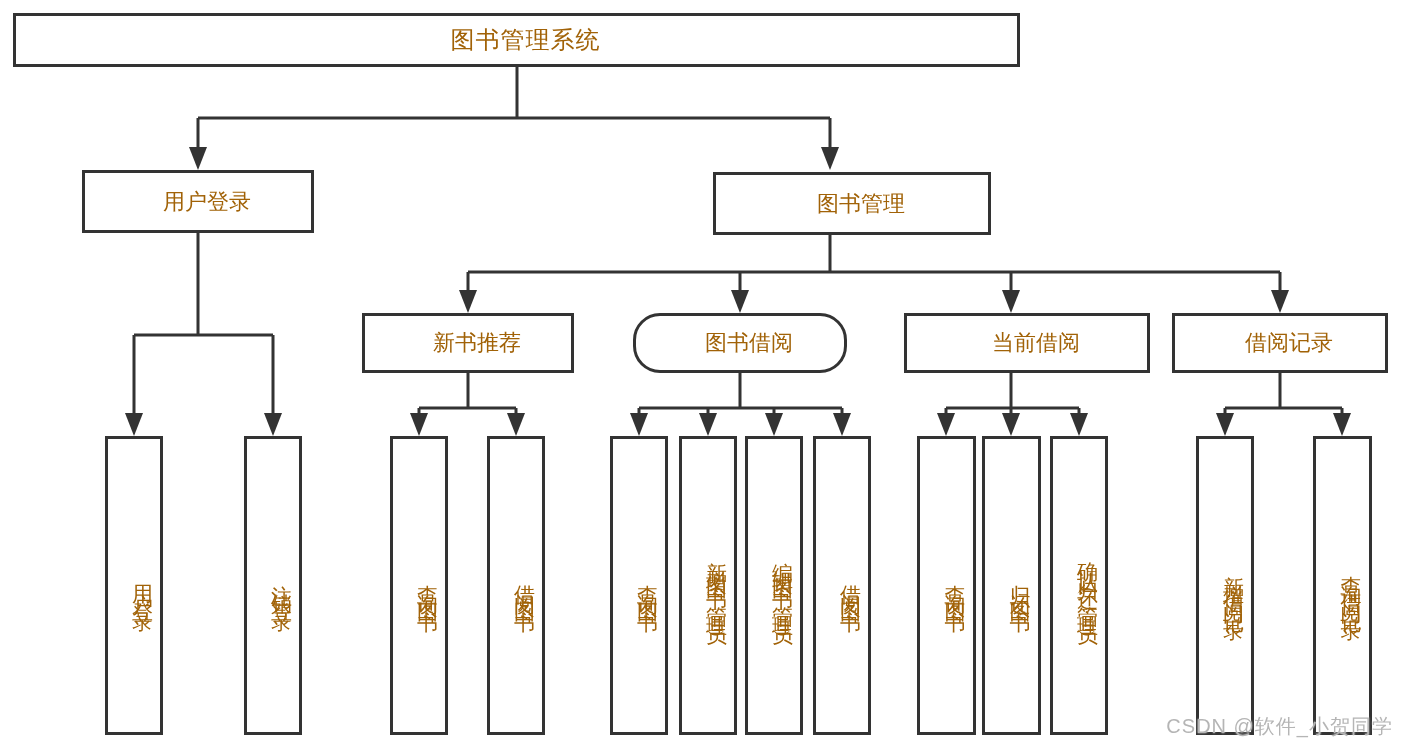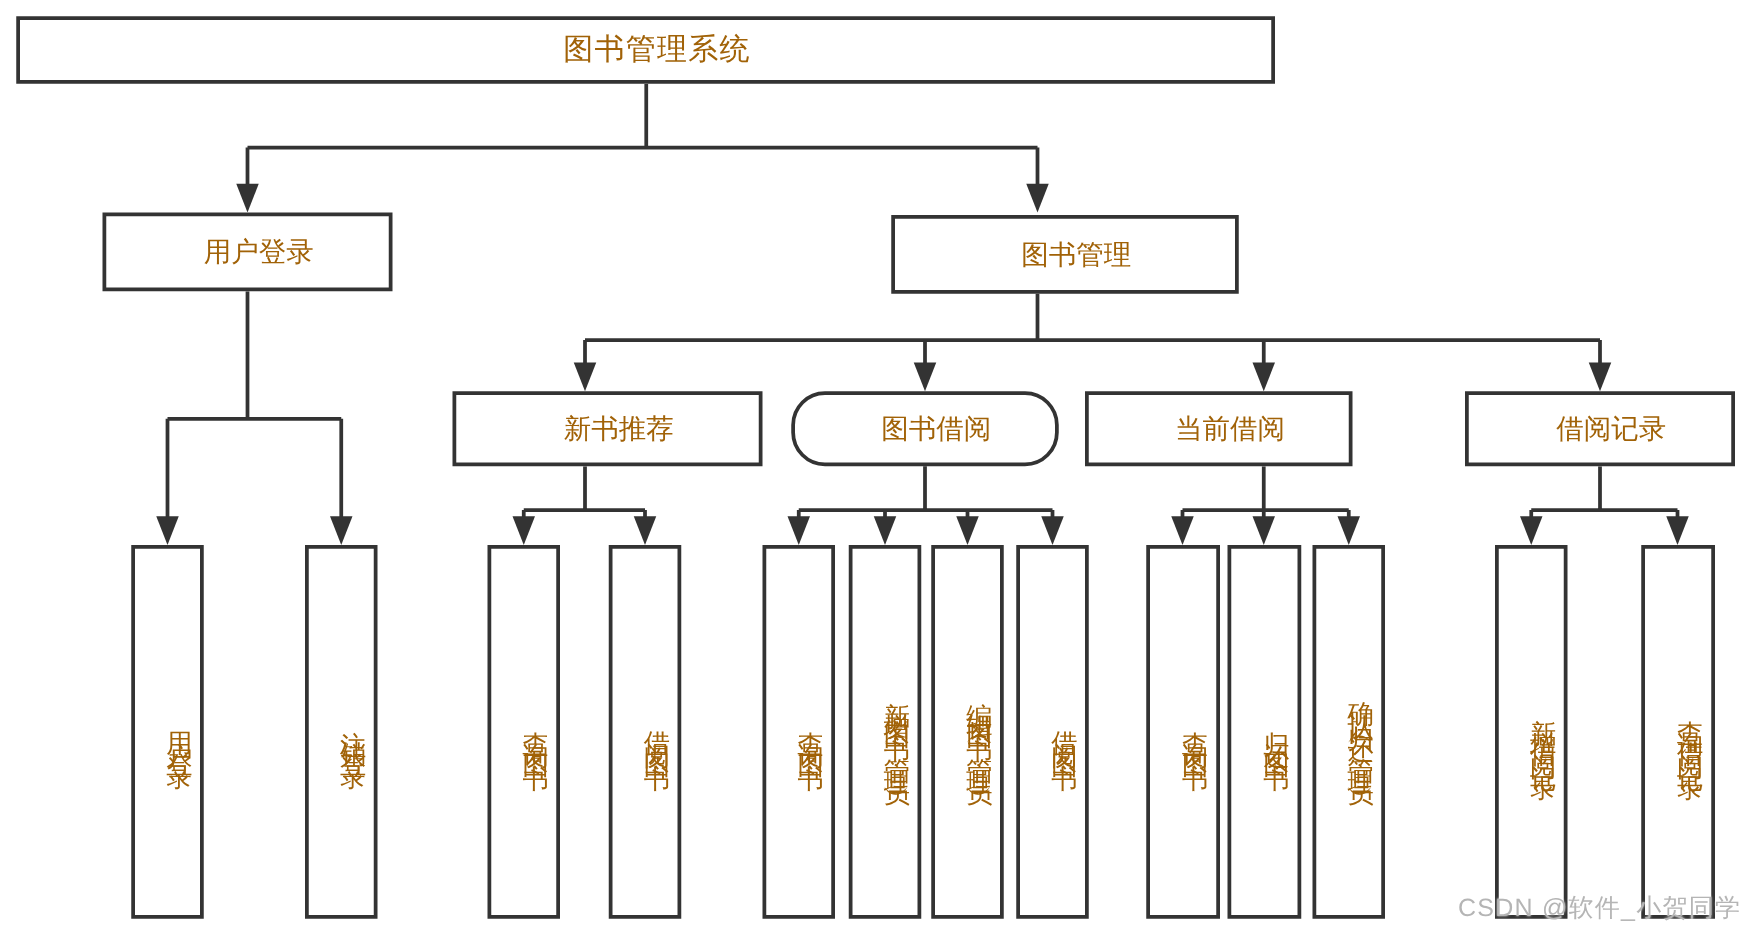--- a/index.html
+++ b/index.html
@@ -94,23 +94,23 @@
       <polygon points="1216,413 1234,413 1225,436"></polygon>
       <polygon points="1333,413 1351,413 1342,436"></polygon>
     </g>
   </svg>
 
   <div class="node root" style="left:13px; top:13px; width:1007px; height:54px;">图书管理系统</div>
 
   <div class="node" style="left:82px; top:170px; width:232px; height:63px;">用户登录</div>
   <div class="node" style="left:713px; top:172px; width:278px; height:63px;">图书管理</div>
 
-  <div class="node" style="left:362px; top:313px; width:248px; height:60px;">新书推荐</div>
+  <div class="node" style="left:362px; top:313px; width:212px; height:60px;">新书推荐</div>
   <div class="node" style="left:633px; top:313px; width:214px; height:60px;border-radius:27px;">图书借阅</div>
-  <div class="node" style="left:868px; top:313px; width:214px; height:60px;">当前借阅</div>
+  <div class="node" style="left:904px; top:313px; width:246px; height:60px;">当前借阅</div>
   <div class="node" style="left:1172px; top:313px; width:216px; height:60px;">借阅记录</div>
 
   <div class="node leaf" style="left:105px; top:436px; width:58px; height:299px;">用户登录</div>
   <div class="node leaf" style="left:244px; top:436px; width:58px; height:299px;">注销登录</div>
 
   <div class="node leaf" style="left:390px; top:436px; width:58px; height:299px;">查询图书</div>
   <div class="node leaf" style="left:487px; top:436px; width:58px; height:299px;">借阅图书</div>
 
   <div class="node leaf" style="left:610px; top:436px; width:58px; height:299px;">查询图书</div>
   <div class="node leaf" style="left:679px; top:436px; width:58px; height:299px;">新增图书（管理员）</div>

